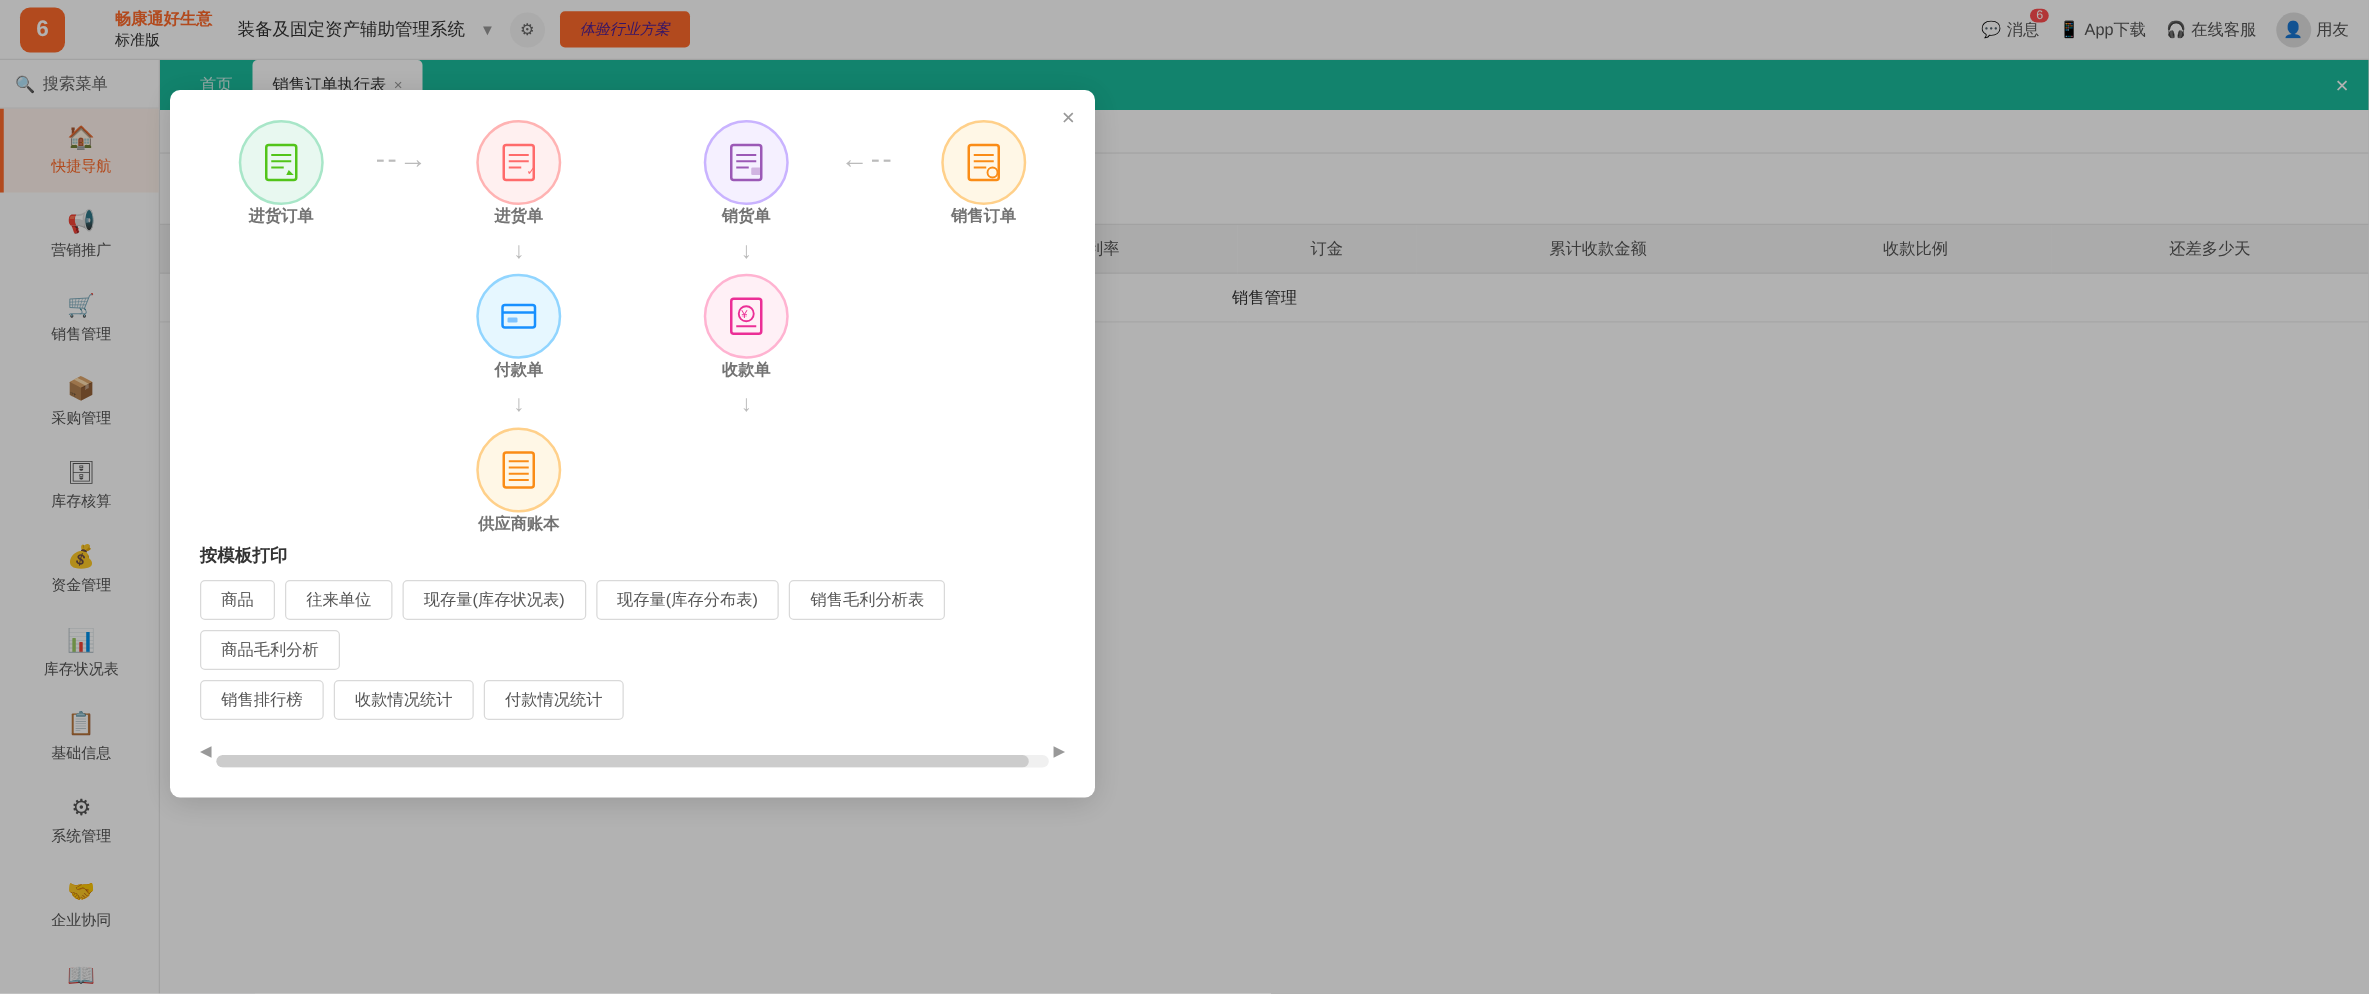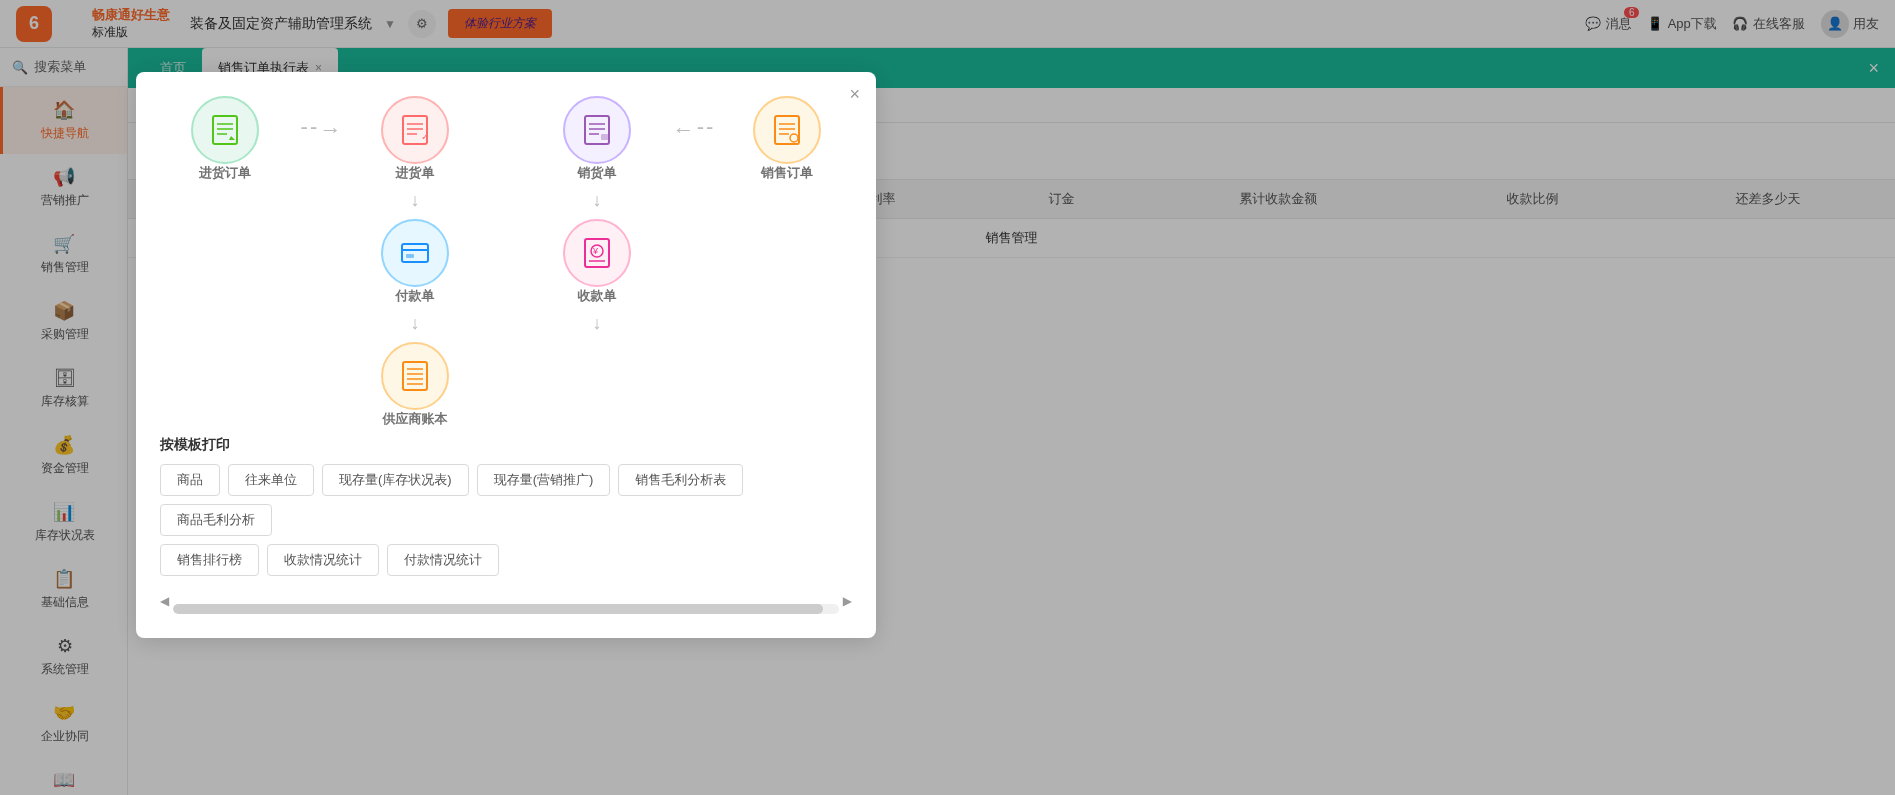--- a/index.html
+++ b/index.html
@@ -405,21 +405,21 @@
       <div style="width:130px;"></div>
     </div>
   </div>
 
   <div class="common-func">
     <div class="common-func-title">按模板打印</div>
     <div class="func-buttons">
       <button class="func-btn">商品</button>
       <button class="func-btn">往来单位</button>
       <button class="func-btn">现存量(库存状况表)</button>
-      <button class="func-btn">现存量(营销推广)</button>
+      <button class="func-btn">现存量(库存分布表)</button>
       <button class="func-btn">销售毛利分析表</button>
       <button class="func-btn">商品毛利分析</button>
     </div>
     <div class="func-buttons" style="margin-top:8px;">
       <button class="func-btn">销售排行榜</button>
       <button class="func-btn">收款情况统计</button>
       <button class="func-btn">付款情况统计</button>
     </div>
   </div>
 

